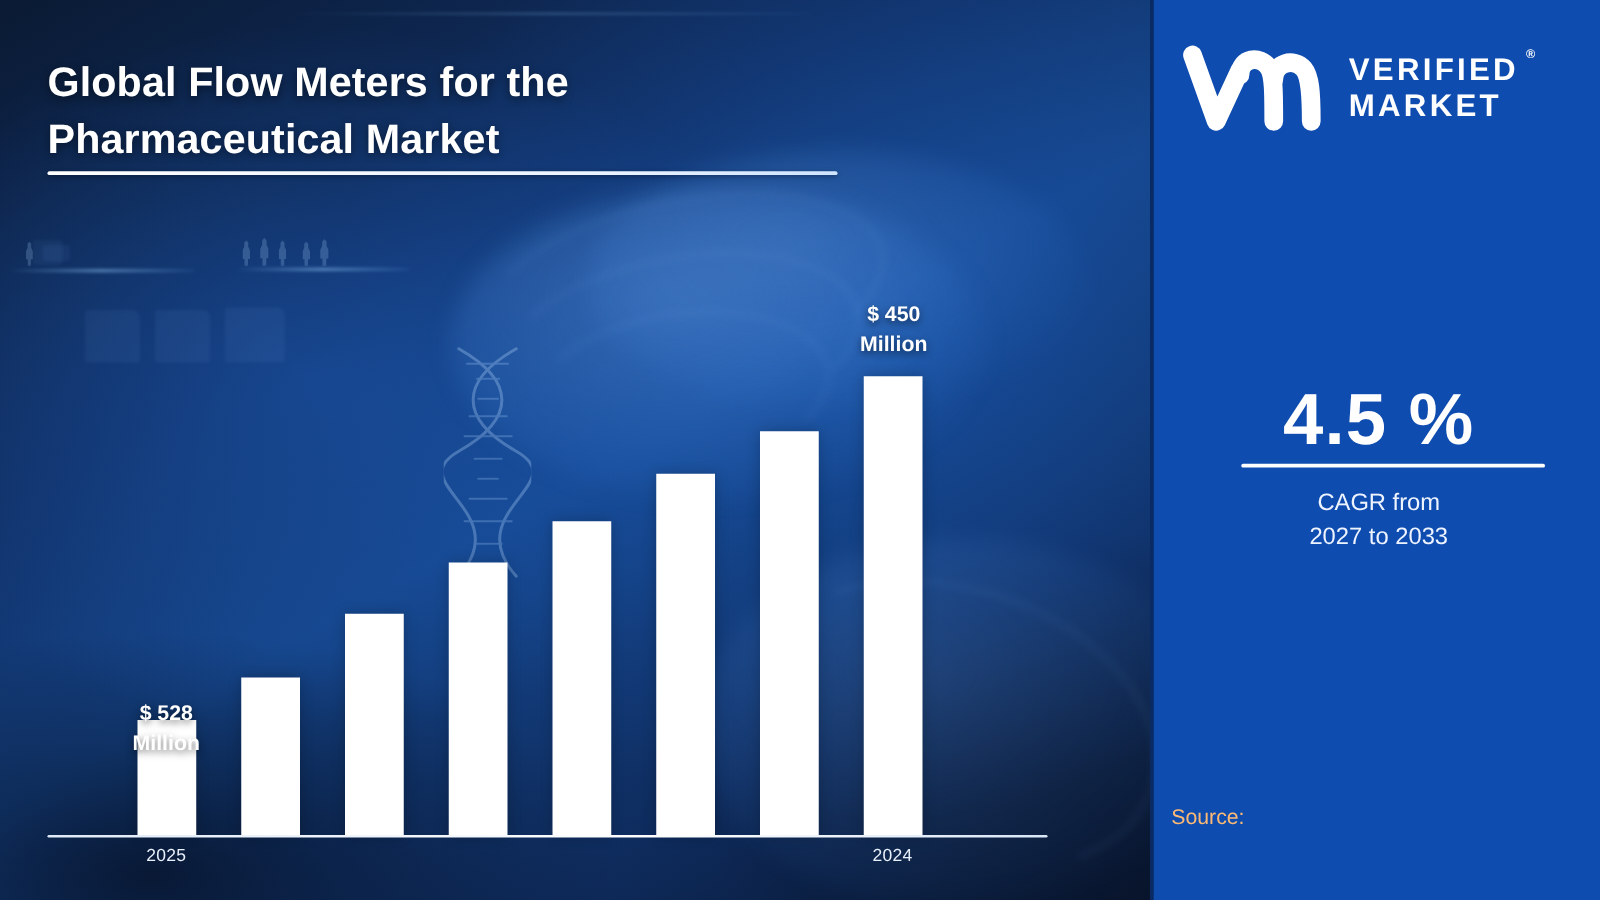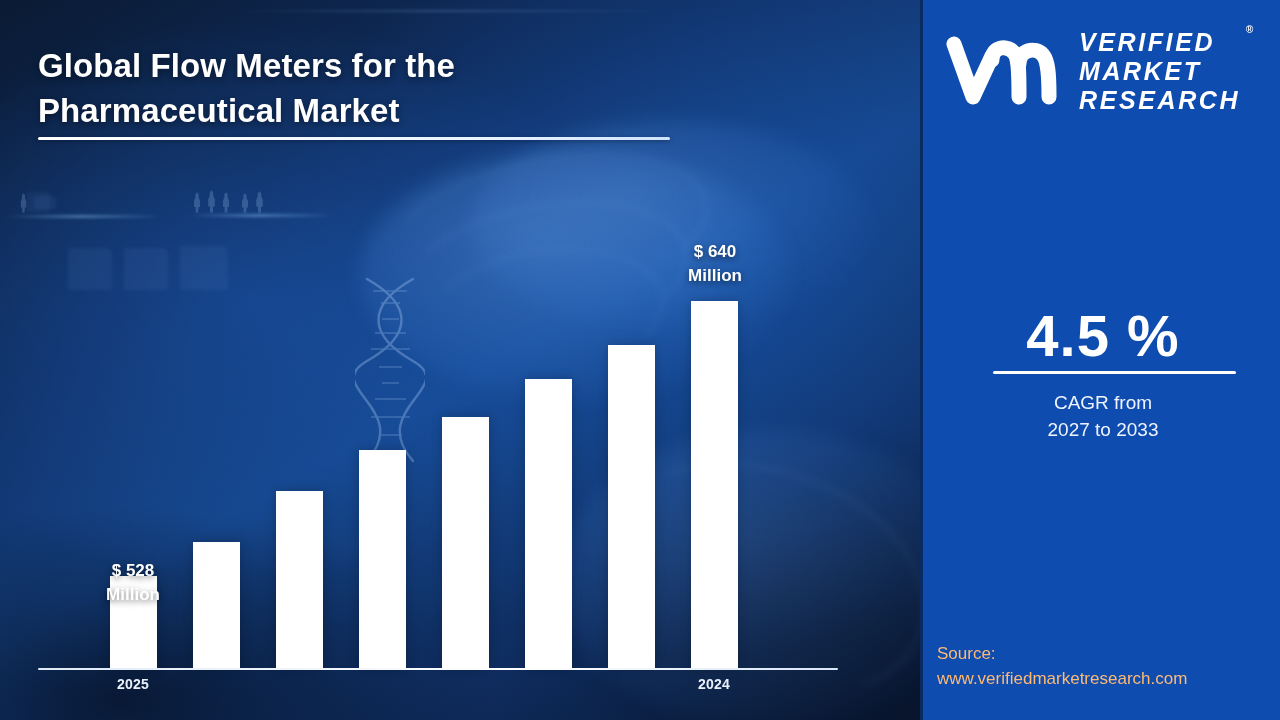--- a/index.html
+++ b/index.html
@@ -78,35 +78,35 @@
     position:absolute; width:47px; background:#ffffff; bottom:51px;
     box-shadow:0 0 10px rgba(0,0,0,.22);
   }
   #axis-line {
     position:absolute; left:38px; top:668px; width:800px; height:2px;
     background:linear-gradient(90deg,#dfeaf8 0%,#ffffff 60%,#d8e6f7 100%);
     border-radius:1px;
   }
   .tick-label {
     position:absolute; top:676px; width:90px; text-align:center;
-    color:#e8f0fb; font-size:14px; letter-spacing:.2px;font-weight:bold;
+    color:#e8f0fb; font-size:14px; letter-spacing:.2px;
   }
   .bar-label {
     position:absolute; width:130px; text-align:center;
     color:#ffffff; font-weight:bold; font-size:17px; line-height:1.42;
     text-shadow:0 2px 6px rgba(0,0,0,.5);
   }
 
   
   #brand-panel {
     position:absolute; left:920px; top:0; width:360px; height:720px;
     background:#0f4cb0; z-index:7;
     border-left:3px solid #0a2a63;
   }
-  #logo-row { position:absolute; left:22px; top:28px; width:320px; height:86px; display:flex; align-items:center; gap:12px;font-style:italic; }
+  #logo-row { position:absolute; left:22px; top:28px; width:320px; height:86px; display:flex; align-items:center; gap:12px; }
   #logo-mark { width:122px; height:74px; flex:none; }
   #logo-text { position:relative; color:#ffffff; font-weight:bold; font-size:25px; line-height:1.16; letter-spacing:2.6px; }
   #logo-reg { position:absolute; right:-13px; top:-4px; font-size:10px; letter-spacing:0; }
 
   #cagr-value {
     position:absolute; left:0; top:302px; width:360px; text-align:center;
     color:#ffffff; font-size:58px; font-weight:bold; letter-spacing:1px;
   }
   #cagr-rule {
     position:absolute; left:993px; top:371px; width:243px; height:3px; z-index:8;
@@ -186,21 +186,21 @@
       <div class="bar" style="left:442px; height:252px;"></div>
       <div class="bar" style="left:525px; height:290px;"></div>
       <div class="bar" style="left:608px; height:324px;"></div>
       <div class="bar" style="left:691px; height:368px;"></div>
 
       <div class="bar-label" style="left:68px; top:516px;margin-top:43px;">
         <div>$ 528</div>
         <div>Million</div>
       </div>
       <div class="bar-label" style="left:650px; top:240px;">
-        <div>$ 640</div>
+        <div>$ 450</div>
         <div>Million</div>
       </div>
 
       <div id="axis-line"></div>
       <div class="tick-label" style="left:88px;">2025</div>
       <div class="tick-label" style="left:669px;">2024</div>
     </div>
   </div>
 
   <div id="brand-panel">
@@ -208,31 +208,29 @@
       <svg id="logo-mark" viewBox="0 0 122 74">
         <g fill="none" stroke="#ffffff" stroke-width="15" stroke-linecap="round" stroke-linejoin="round">
           <path d="M9,10 L28,63 L47,22"></path>
           <path d="M47,26 C47,12 63,10 70,20 C74,26 74,40 74,63"></path>
           <path d="M74,30 C74,16 90,12 98,21 C103,27 104,40 104,63"></path>
         </g>
       </svg>
       <div id="logo-text">
         <div>VERIFIED</div>
         <div>MARKET</div>
-        <div>RESEARCH</div>
         <span id="logo-reg">®</span>
       </div>
     </div>
 
     <div id="cagr-value">4.5 %</div>
     <div id="cagr-caption">
       <div>CAGR from</div>
       <div>2027 to 2033</div>
     </div>
   </div>
   <div id="cagr-rule"></div>
 
   <div id="source-block">
     <div>Source:</div>
-    <div>www.verifiedmarketresearch.com</div>
   </div>
 
 </div>
 
 </body></html>

